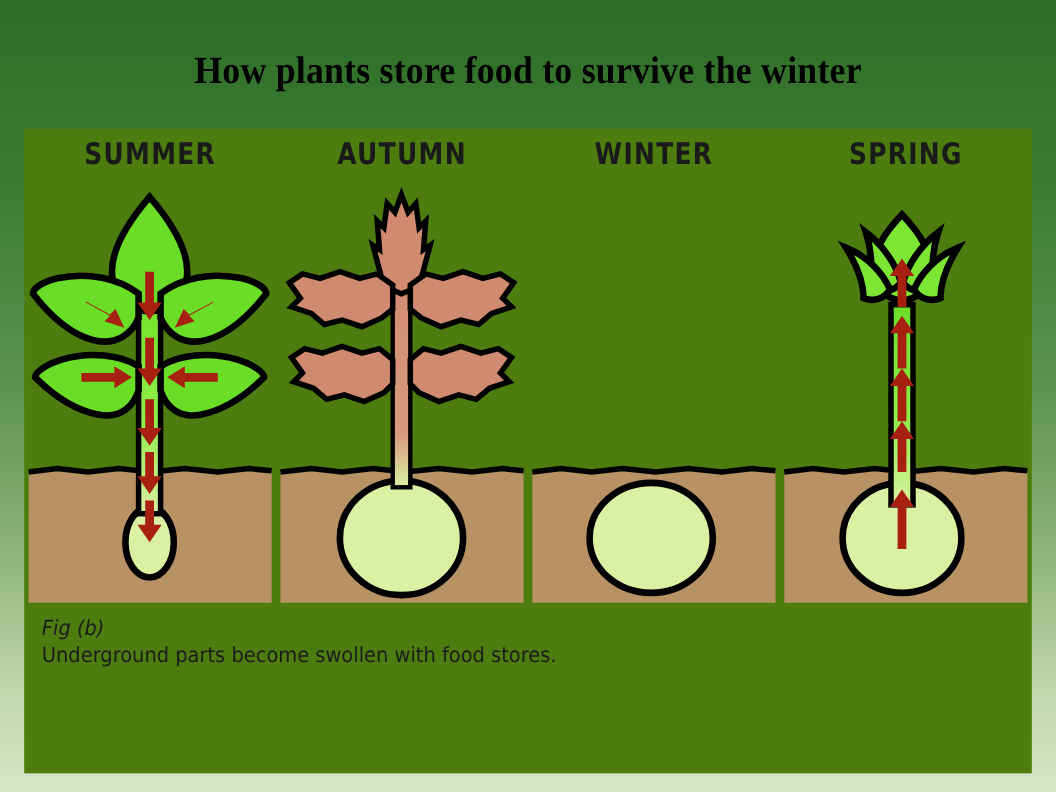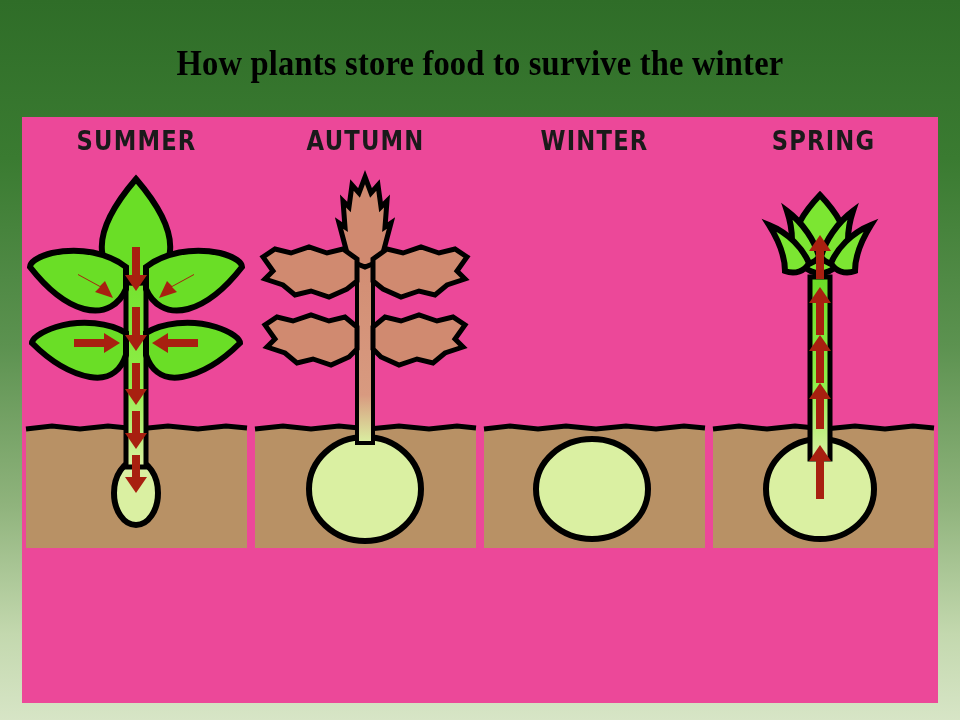--- a/index.html
+++ b/index.html
@@ -52,21 +52,21 @@
     transform: scaleX(0.93);
   }
 
   
   #figure-card {
     position: absolute;
     left: 22px;
     top: 117px;
     width: 916px;
     height: 586px;
-    background: #ec4899;
+    background: #4d7c0f;
   }
 
   
   #season-header-row {
     position: absolute;
     left: 0;
     top: 7px;
     width: 916px;
     height: 44px;
     display: flex;
@@ -289,16 +289,20 @@
             <path d="M107 136 l-7 0 l11 -16 l11 16 l-7 0 v32 h-8 Z"></path>
             <path d="M107 184 l-7 0 l11 -16 l11 16 l-7 0 v32 h-8 Z"></path>
             <path d="M107 232 l-7 0 l11 -16 l11 16 l-7 0 v30 h-8 Z"></path>
             <path d="M107 294 l-7 0 l11 -16 l11 16 l-7 0 v38 h-8 Z"></path>
           </g>
         </svg>
       </div>
     </div>
 
     <div id="caption-row">
+      <div class="caption-cell">
+        <div class="caption-fig">Fig (b)</div>
+        <div class="caption-text">Underground parts become swollen with food stores.</div>
+      </div>
     </div>
 
   </div>
 </div>
 
 </body></html>

